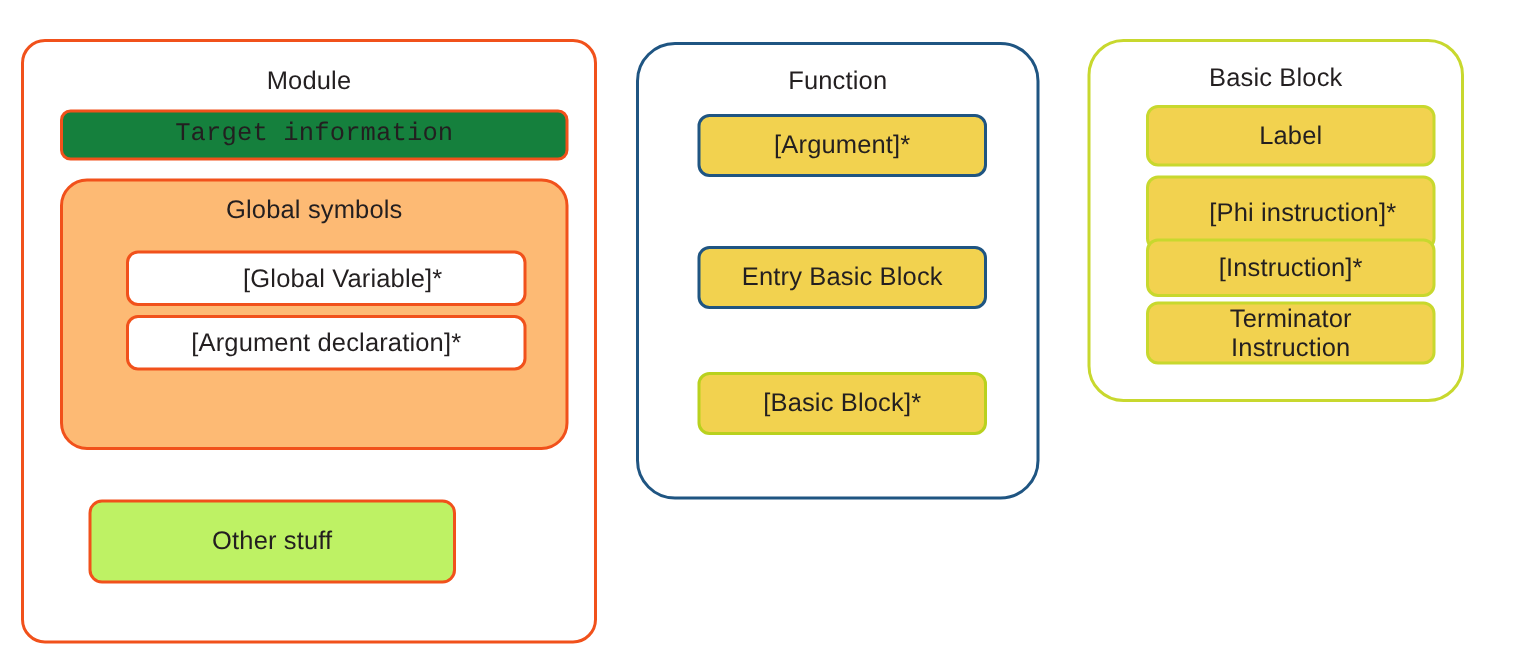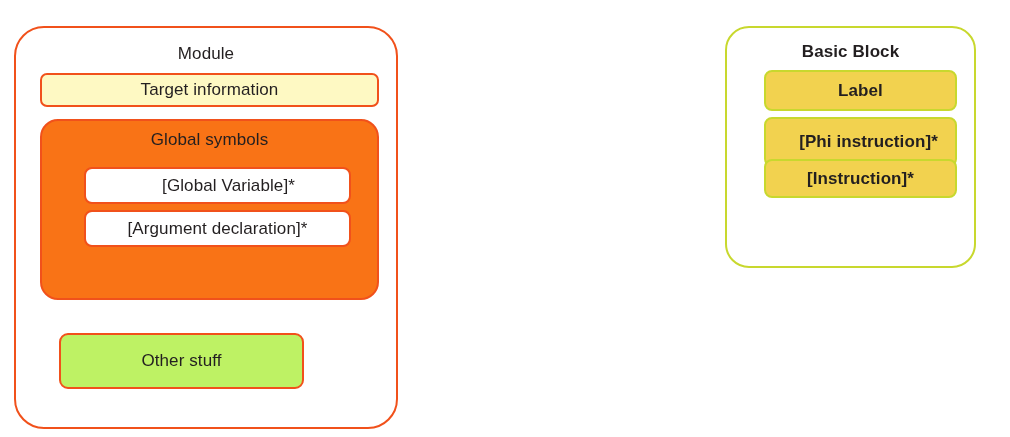--- a/index.html
+++ b/index.html
@@ -61,41 +61,42 @@
   }
 
   
   #module-panel {
     left: 14px;
     top: 26px;
     width: 384px;
     height: 403px;
     border-width: 2.5px;
     border-color: #F1511B;
-    border-radius: 30px;
+    border-radius: 16px;
   }
   #module-title { top: 16px; }
 
   #target-information {
     left: 24px;
     top: 45px;
     width: 339px;
     height: 34px;
-    background: #fef9c3;
+    background: #15803d;
     border-width: 2.5px;
     border-color: #F1511B;
     border-radius: 7px;
+    font-family: Liberation Mono, monospace;
   }
 
   #global-symbols-group {
     left: 24px;
     top: 91px;
     width: 339px;
     height: 181px;
-    background: #f97316;
+    background: #fdba74;
     border-width: 2.5px;
     border-color: #F1511B;
     border-radius: 18px;
   }
   #global-symbols-title {
     top: 9px;
   }
 
   #global-variable-box,
   #function-declaration-box,
@@ -150,21 +151,20 @@
 
   
   #basic-block-panel {
     left: 725px;
     top: 26px;
     width: 251px;
     height: 242px;
     border-width: 2.5px;
     border-color: #C8D82E;
     border-radius: 24px;
-    font-weight: bold;
   }
   #basic-block-title { top: 14px; }
 
   #label-box,
   #phi-instruction-box,
   #instruction-box,
   #terminator-instruction-box {
     left: 37px;
     width: 193px;
     background: #F2D24F;
@@ -202,32 +202,52 @@
         <span class="box-label">[Argument declaration]*</span>
       </div>
 
     </div>
 
     <div class="box" id="other-stuff">
       <span class="box-label">Other stuff</span>
     </div>
   </div>
 
+  <div class="panel" id="function-panel">
+
+    <div class="panel-title" id="function-title">Function</div>
+
+    <div class="box" id="argument-box">
+      <span class="box-label">[Argument]*</span>
+    </div>
+
+    <div class="box" id="entry-basic-block-box">
+      <span class="box-label">Entry Basic Block</span>
+    </div>
+
+    <div class="box" id="basic-block-box">
+      <span class="box-label">[Basic Block]*</span>
+    </div>
+  </div>
 
   <div class="panel" id="basic-block-panel">
 
     <div class="panel-title" id="basic-block-title">Basic Block</div>
 
     <div class="box" id="label-box">
       <span class="box-label">Label</span>
     </div>
 
     <div class="box" id="phi-instruction-box">
       <span class="box-label">[Phi instruction]*</span>
     </div>
 
     <div class="box" id="instruction-box">
       <span class="box-label">[Instruction]*</span>
     </div>
 
+    <div class="box" id="terminator-instruction-box">
+      <span class="box-label">Terminator
+Instruction</span>
+    </div>
   </div>
 
 </div>
 
 </body></html>

